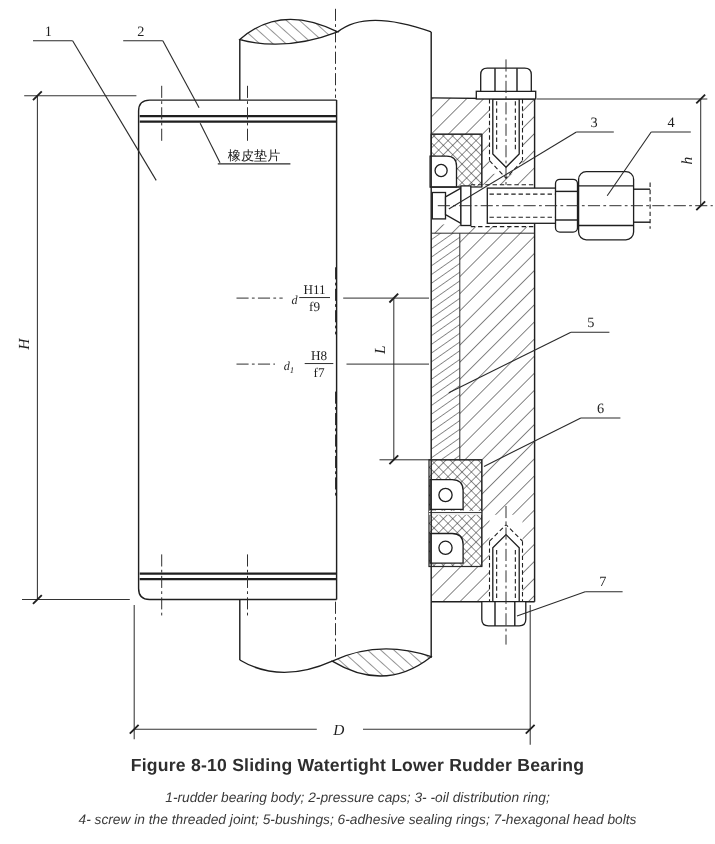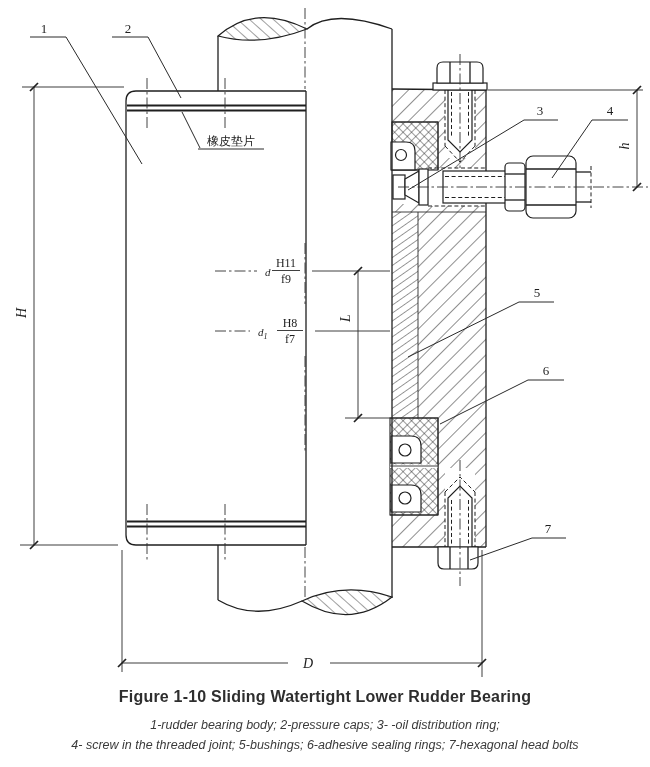--- a/index.html
+++ b/index.html
@@ -275,17 +275,17 @@
     <line class="ldr" x1="532" y1="538" x2="470" y2="560"></line>
   </g>
 
   <g>
     <line class="ldr" x1="182" y1="112" x2="200" y2="148"></line>
     <line class="ldr" x1="198" y1="149" x2="264" y2="149"></line>
     <text class="cn" x="231" y="145" text-anchor="middle">橡皮垫片</text>
   </g>
 </svg>
 
-<div class="caption">Figure 1-10 Sliding Watertight Lower Rudder Bearing</div>
+<div class="caption">Figure 8-10 Sliding Watertight Lower Rudder Bearing</div>
 <div class="legend l1">1-rudder bearing body; 2-pressure caps; 3- -oil distribution ring;</div>
 <div class="legend l2">4- screw in the threaded joint; 5-bushings; 6-adhesive sealing rings; 7-hexagonal head bolts</div>
 
 </div>
 
 </body></html>

